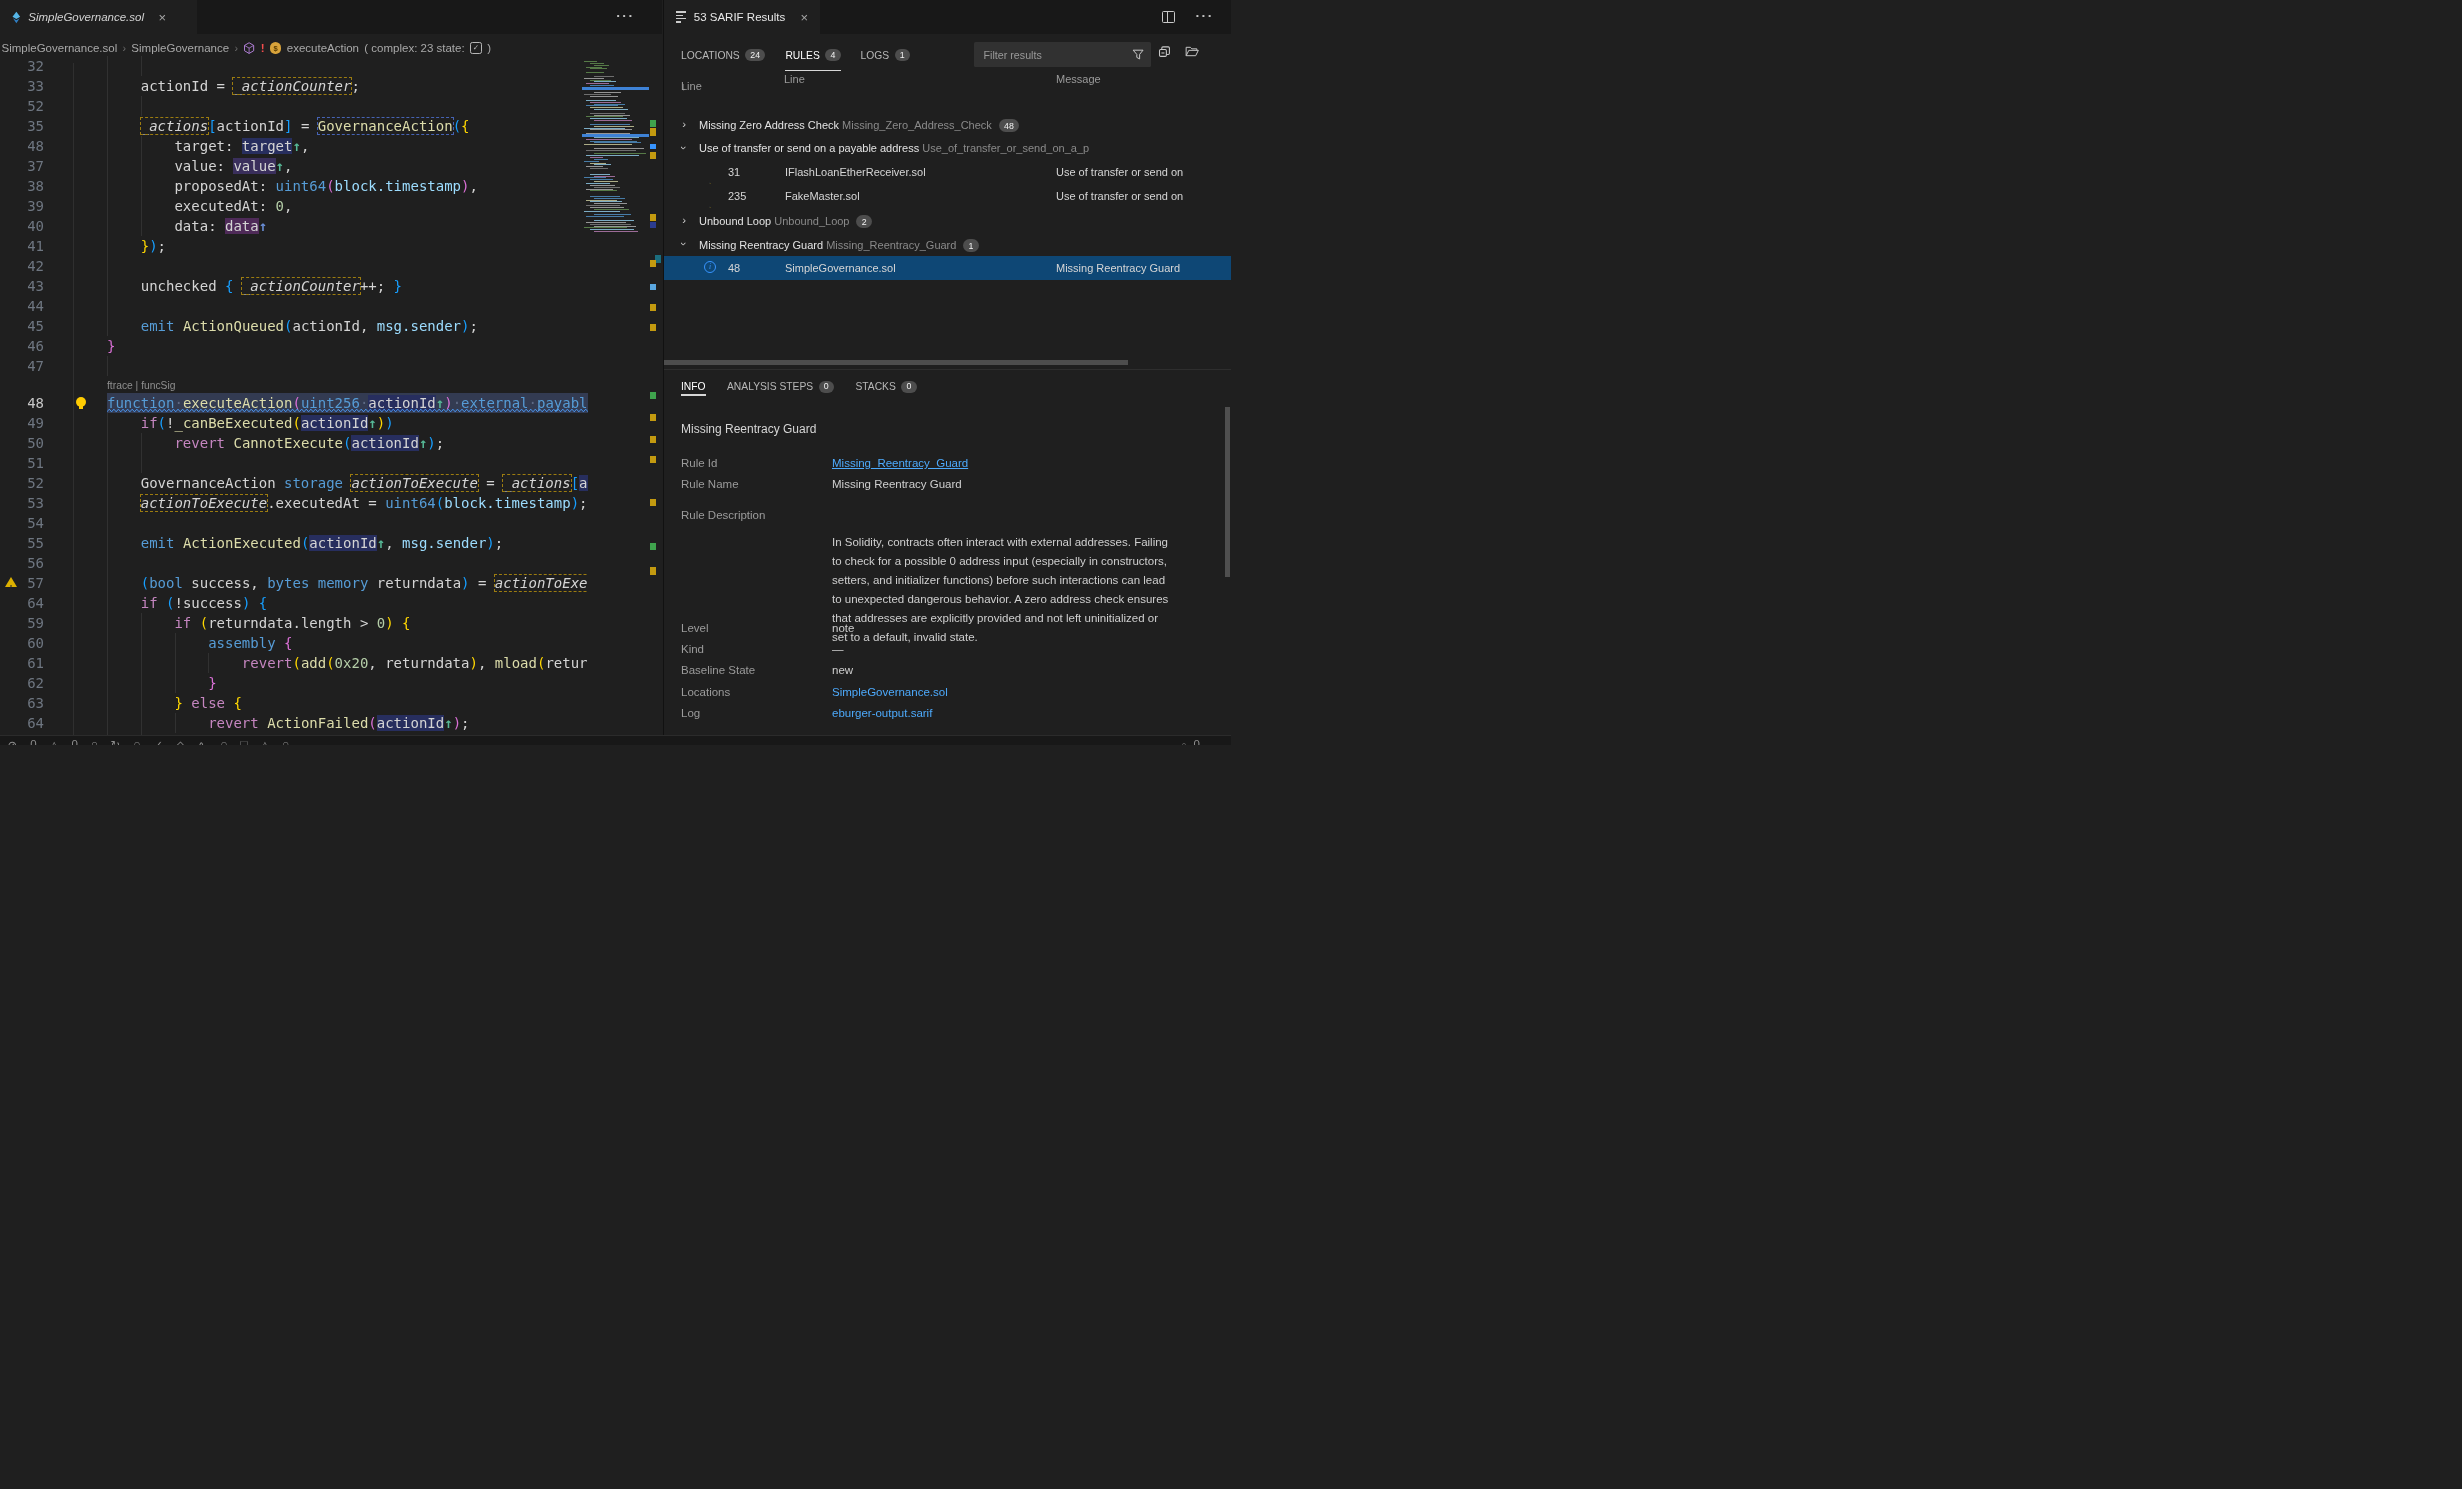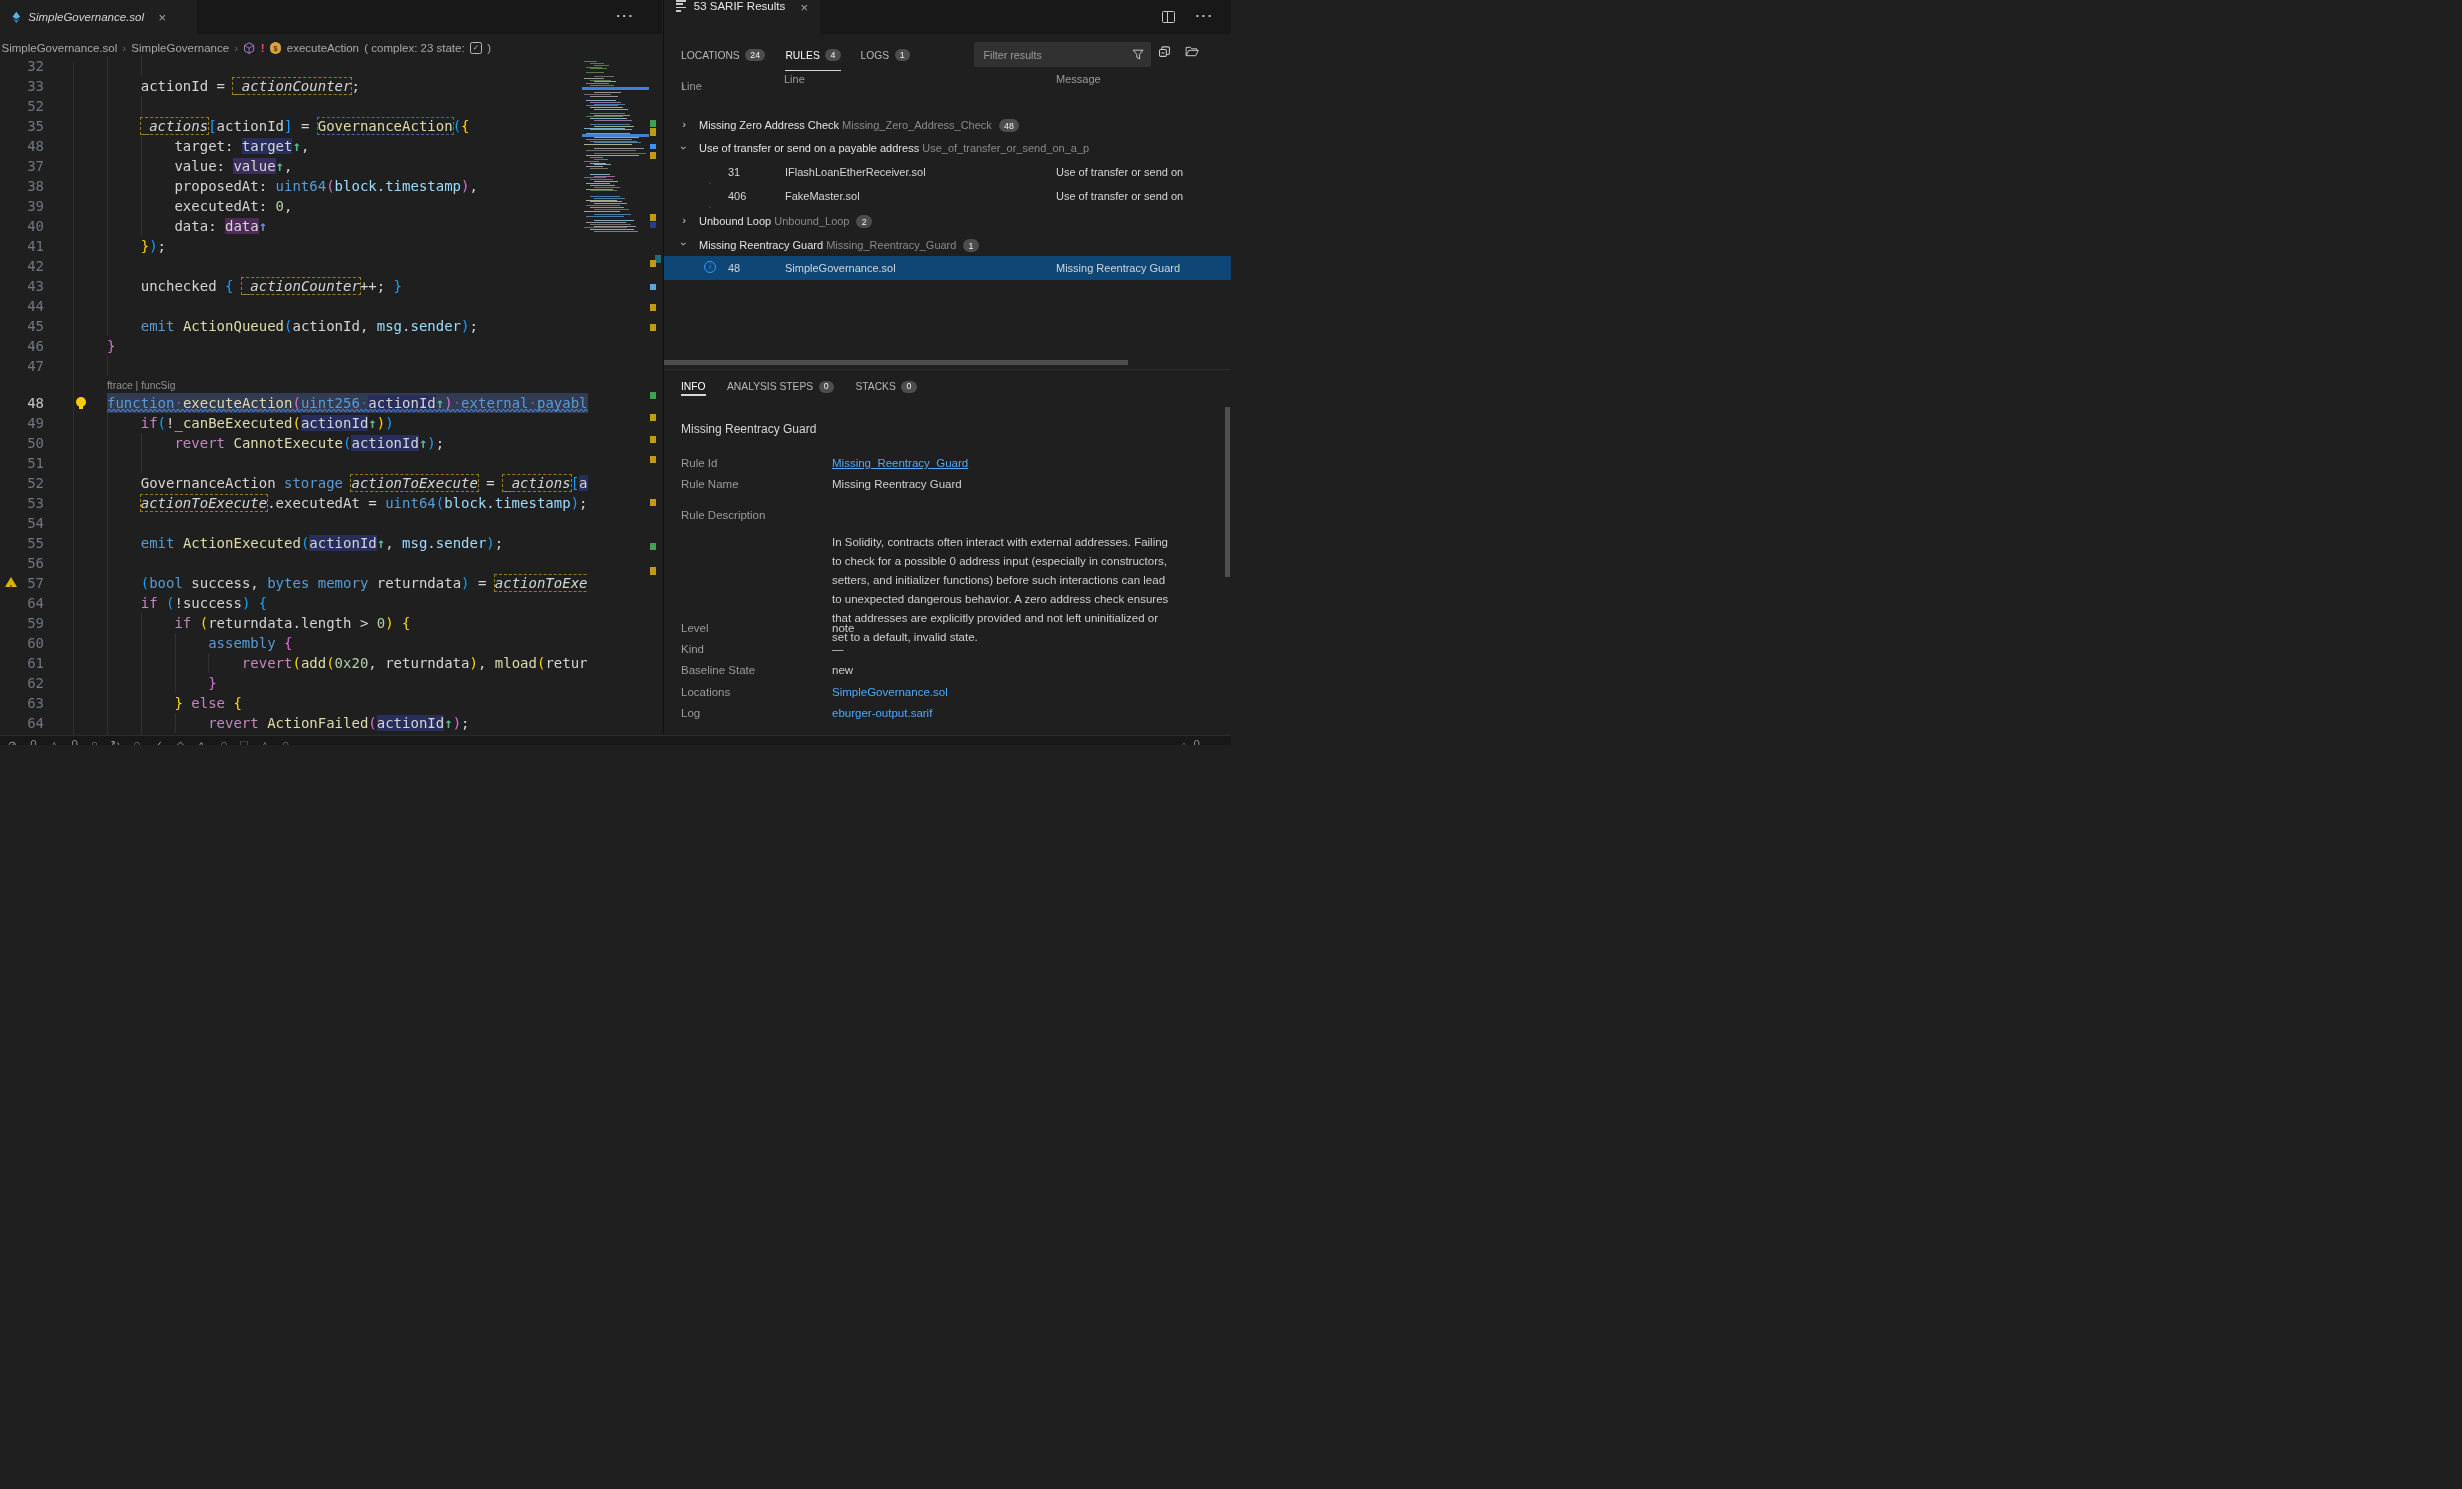--- a/index.html
+++ b/index.html
@@ -52,21 +52,21 @@
   .squig{position:absolute;left:0;top:15.3px;}
   
   #minimap{position:absolute;left:582px;top:61px;width:67px;height:174px;}
   .mm-line{position:absolute;height:1.1px;}
   .mm-hl{position:absolute;left:0;width:67px;height:3.1px;background:#3e82d6;}
   #ruler{position:absolute;left:650px;top:63px;width:11.5px;height:672px;}
   .rmark{position:absolute;width:6.1px;left:0;}
   
   #panel{position:absolute;left:663px;top:0;width:568px;height:735px;border-left:0.8px solid #111;}
   #panel .tabstrip{width:568px;}
-  .ptab{position:absolute;left:0;top:0;height:34px;background:#1f1f1f;display:flex;
+  .ptab{position:absolute;left:0;top:0;height:34px;background:#1f1f1f;display:flex;align-items:center;
     padding:0 12.2px;gap:7.6px;}
   .ptab-title{color:#e8e8e8;font-size:11.5px;}
   .sarif-ico{display:inline-flex;flex-direction:column;gap:1.9px;}
   .sarif-ico i{display:block;height:1.5px;background:#cccccc;}
   .split-ico{position:absolute;right:57px;top:10.7px;width:11.5px;height:10px;border:1.1px solid #c8c8c8;
     border-radius:1.5px;}
   .split-ico:after{content:"";position:absolute;left:4.6px;top:0;bottom:0;width:1.1px;background:#c8c8c8;}
   
   .ptoolbar{position:absolute;left:0;top:34px;width:568px;height:42px;}
   .ptabs{position:absolute;left:17px;top:0;height:42px;display:flex;align-items:center;gap:20px;}
@@ -368,21 +368,21 @@
     <div id="tree">
         <div class="trow">
           <span class="chev">›</span>
           <span class="gname"><span>Missing Zero Address Check</span><span class="gid"> Missing_Zero_Address_Check</span><span class="g-badge-wrap"><span class="badge">48</span></span></span>
         </div>
         <div class="trow">
           <span class="chev exp">›</span>
           <span class="gname"><span>Use of transfer or send on a payable address</span><span class="gid"> Use_of_transfer_or_send_on_a_p</span></span>
         </div>
         <div class="trow"><span class="sev sev-warn"></span><span class="col-line">31</span><span class="col-file">IFlashLoanEtherReceiver.sol</span><span class="col-msg">Use of transfer or send on</span></div>
-        <div class="trow"><span class="sev sev-warn"></span><span class="col-line">406</span><span class="col-file">FakeMaster.sol</span><span class="col-msg">Use of transfer or send on</span></div>
+        <div class="trow"><span class="sev sev-warn"></span><span class="col-line">235</span><span class="col-file">FakeMaster.sol</span><span class="col-msg">Use of transfer or send on</span></div>
         <div class="trow">
           <span class="chev">›</span>
           <span class="gname"><span>Unbound Loop</span><span class="gid"> Unbound_Loop</span><span class="g-badge-wrap"><span class="badge">2</span></span></span>
         </div>
         <div class="trow">
           <span class="chev exp">›</span>
           <span class="gname"><span>Missing Reentracy Guard</span><span class="gid"> Missing_Reentracy_Guard</span><span class="g-badge-wrap"><span class="badge">1</span></span></span>
         </div>
         <div class="trow selected">
           <span class="sev sev-info">i</span>

